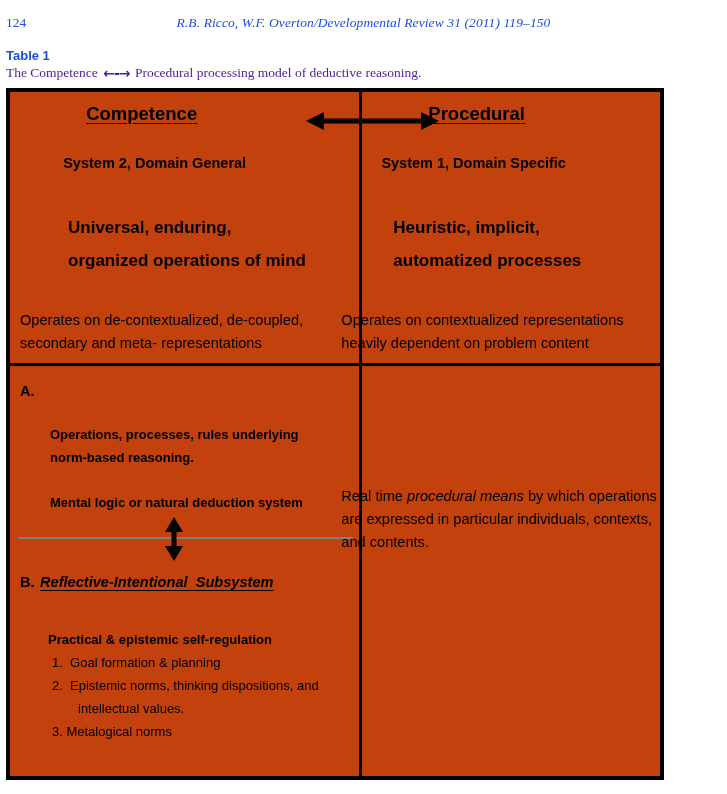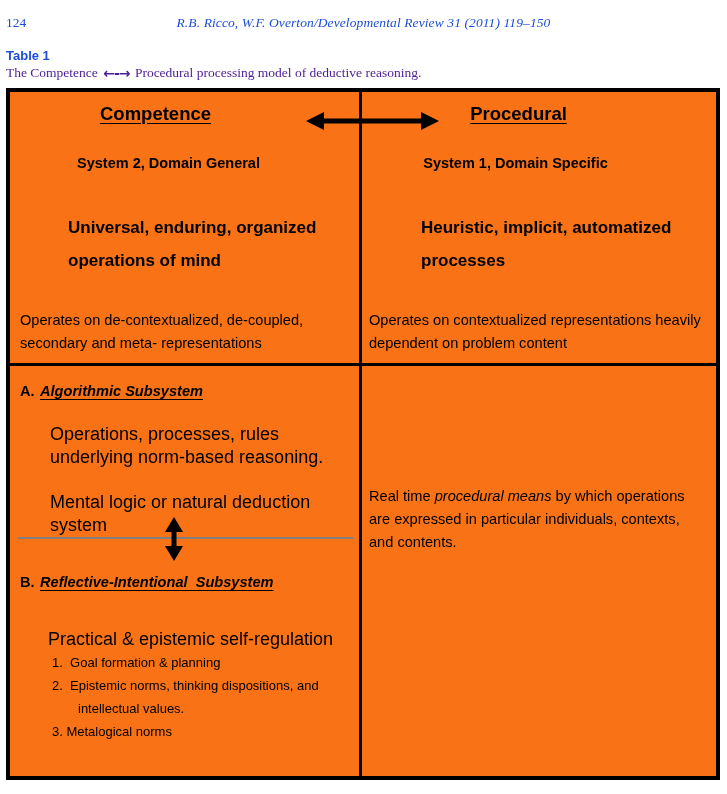--- a/index.html
+++ b/index.html
@@ -69,24 +69,24 @@
     letter-spacing: -1px;
     padding: 0 2px;
     position: relative;
     top: 1px;
   }
 
   
   #model-table {
     position: absolute;
     left: 6px; top: 88px;
-    width: 714px;
+    width: 658px;
     height: 692px;
     border: 4px solid #000;
-    background: #f97316;
+    background: #c2410c;
     padding-left: 24px;
   }
   .t-row { position: absolute; left: 0; width: 100%; display: flex; }
   #row-top    { top: 0;     height: 272px; }
   #row-bottom { top: 275px; height: 407px; }
 
   #row-divider {
     position: absolute;
     left: 0; top: 271px;
     width: 100%;
@@ -162,23 +162,23 @@
   .sub-name {
     font-style: italic;
     text-decoration: underline;
     text-underline-offset: 3px;
     white-space: pre;
   }
   #sub-a { margin-top: 14px; }
   #sub-b { margin-top: 0px; }
 
   .body-txt {
-    font-size: 18px;
+    font-size: 13px;
     line-height: 23px;
-    font-weight: normal;
+    font-weight: bold;
   }
   #algo-desc    { margin-top: 22px; padding-left: 40px; padding-right: 14px; }
   #algo-mental  { margin-top: 22px; padding-left: 40px; padding-right: 8px; }
 
   #gray-rule {
     position: absolute;
     left: 8px; top: 170px;
     width: 335px;
     height: 2px;
     background: #808080;
@@ -258,21 +258,20 @@
       </svg>
     </div>
   </div>
 
   <div class="t-row" id="row-bottom">
 
     <div class="cell-left">
 
       <div class="sub-head" id="sub-a">
         <span class="sub-letter">A.</span>
-        <span class="sub-name">Algorithmic Subsystem</span>
       </div>
       <div class="body-txt" id="algo-desc">Operations, processes, rules underlying norm-based reasoning.</div>
       <div class="body-txt" id="algo-mental">Mental logic or natural deduction system</div>
 
       <div id="gray-rule"></div>
       <div id="vert-dbl-arrow">
         <svg width="26" height="44" viewBox="0 0 26 44">
           <rect x="10.5" y="7" width="5" height="30" fill="#000"></rect>
           <polygon points="13,0 4,15 22,15" fill="#000"></polygon>
           <polygon points="13,44 4,29 22,29" fill="#000"></polygon>

